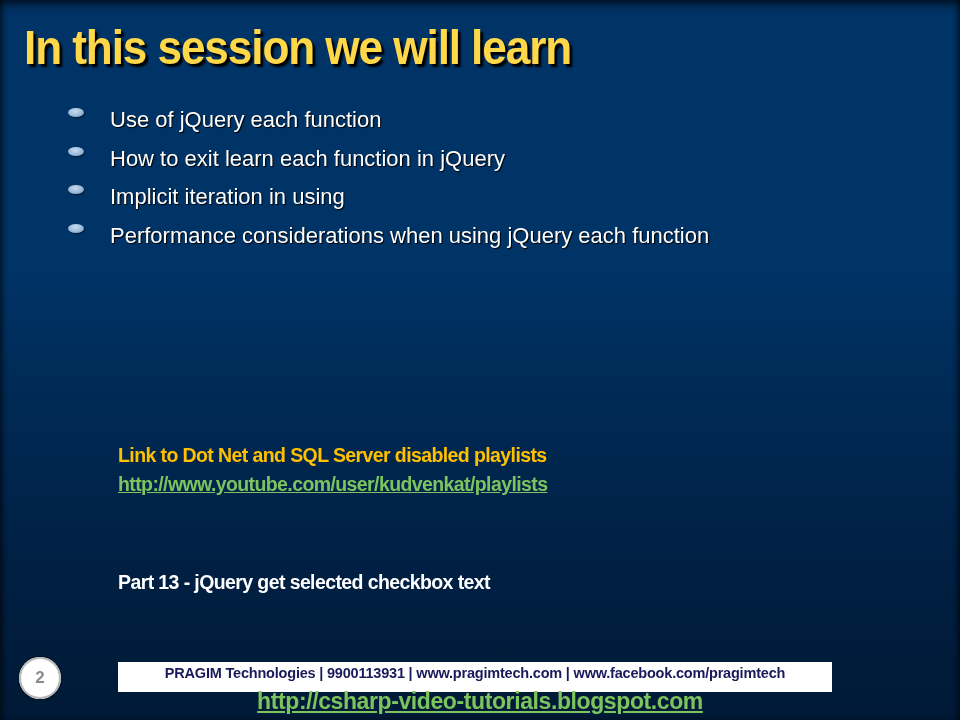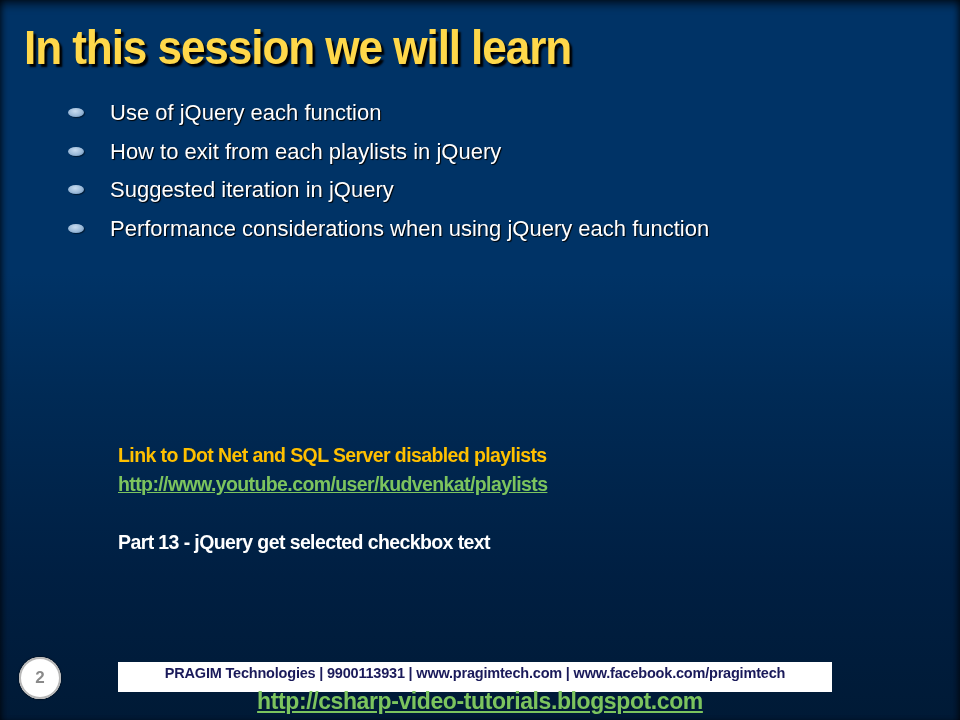--- a/index.html
+++ b/index.html
@@ -30,25 +30,25 @@
       font-size: 22px; color: #ffffff;
       text-shadow: 1px 1px 1px #000;
       white-space: nowrap;
     }
     .bullet-dot {
       position: absolute; left: 0; top: 12px;
       width: 16px; height: 9px; border-radius: 50%;
       background: radial-gradient(ellipse at 45% 35%, #c8dcf0 0%, #9ab9d8 55%, #5e83a8 100%);
       box-shadow: 1px 1px 1px rgba(0,0,0,0.5);
     }
-    .bullet-text { position: absolute; left: 42px; top: 2px; }
+    .bullet-text { position: absolute; left: 42px; top: 9px; }
     .links { position: absolute; left: 118px; top: 441px; font-weight: bold; font-size: 19.5px; line-height: 29px; letter-spacing: -0.6px; }
     .links .heading { color: #ffc000; }
     .links .url { color: #7cc45e; text-decoration: underline; text-align: center; }
-    .links .white { color: #ffffff; }
+    .links .white { color: #ffffff; margin-top: 40px; }
     .links .blank { height: 29px; }
     .slide-num {
       position: absolute; left: 19px; top: 657px; width: 42px; height: 42px;
       border-radius: 50%; background: #ffffff;
       box-shadow: inset 0 0 0 2px #b8b8b8, 0 0 2px #000;
       color: #8a8a8a; font-weight: bold; font-size: 17px; text-align: center; line-height: 42px;
     }
     .footer-bar {
       position: absolute; left: 118px; top: 662px; width: 714px; height: 30px;
       background: #ffffff; color: #1a1a5a; font-weight: bold; font-size: 14.5px;
@@ -66,25 +66,25 @@
 <div class="slide">
   <div class="title">In this session we will learn</div>
 
   <ul class="bullets">
     <li class="bullet-item">
       <span class="bullet-dot"></span>
       <span class="bullet-text">Use of jQuery each function</span>
     </li>
     <li class="bullet-item">
       <span class="bullet-dot"></span>
-      <span class="bullet-text">How to exit from each playlists in jQuery</span>
+      <span class="bullet-text">How to exit learn each function in jQuery</span>
     </li>
     <li class="bullet-item">
       <span class="bullet-dot"></span>
-      <span class="bullet-text">Suggested iteration in jQuery</span>
+      <span class="bullet-text">Implicit iteration in using</span>
     </li>
     <li class="bullet-item">
       <span class="bullet-dot"></span>
       <span class="bullet-text">Performance considerations when using jQuery each function</span>
     </li>
   </ul>
 
   <div class="links">
     <div class="heading">Link to Dot Net and SQL Server disabled playlists</div>
     <div class="url">http://www.youtube.com/user/kudvenkat/playlists</div>

